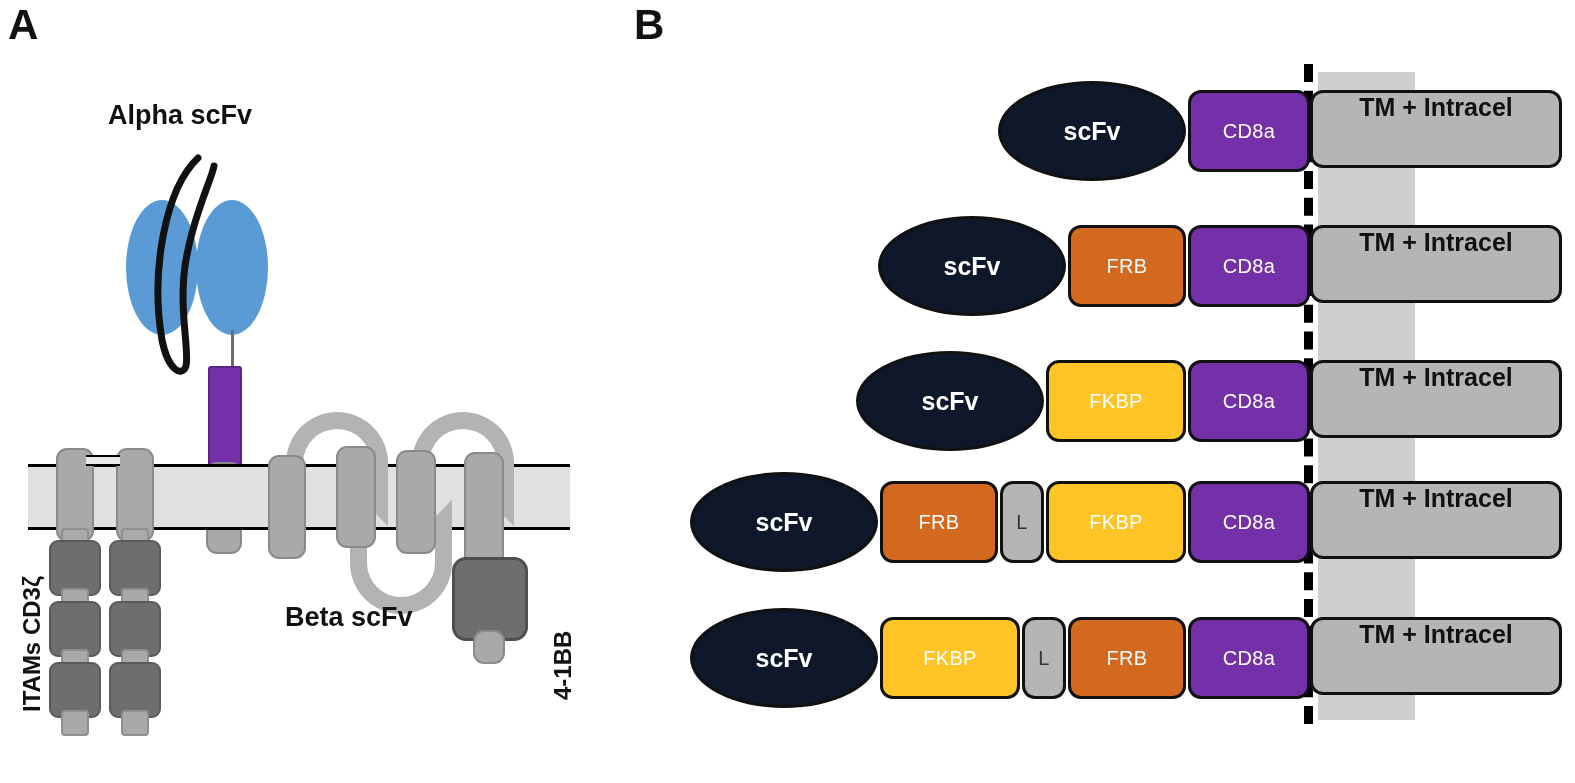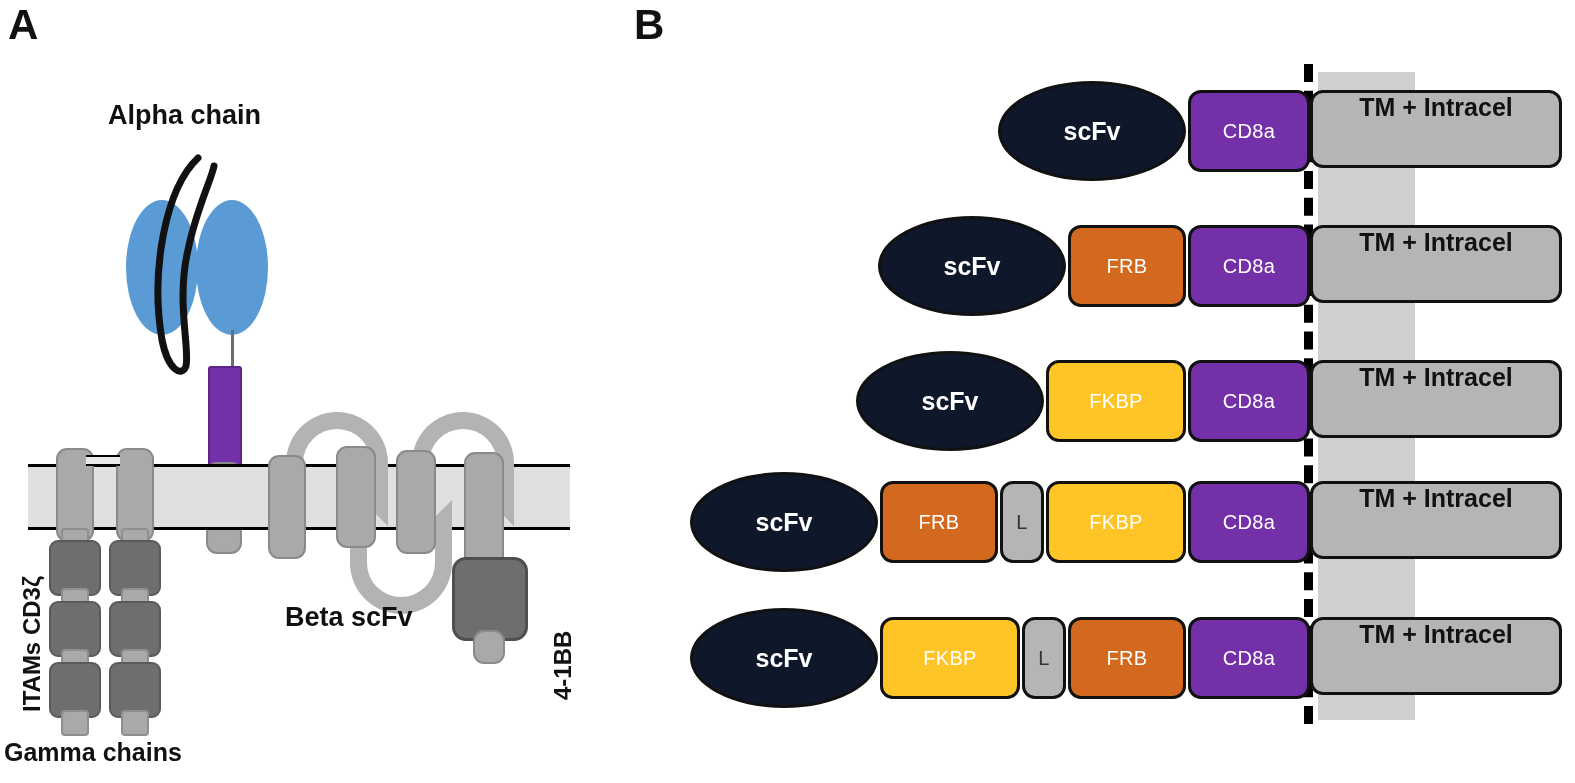--- a/index.html
+++ b/index.html
@@ -50,21 +50,21 @@
   .tmbox span{font-weight:bold;font-size:25px;color:#111;}
   #panelb-caption{position:absolute;left:702px;top:738px;font-size:26px;font-weight:bold;color:#111;}
 </style>
 </head>
 <body>
 
 <div class="figure">
 
   <div class="panel-label" id="panel-a-label">A</div>
 
-  <div class="txt" id="alpha-chain-label">Alpha chain</div>
+  <div class="txt" id="alpha-chain-label">Alpha scFv</div>
 
   <div class="ellipseA" style="left:126px;top:200px;width:72px;height:135px;"></div>
   <div class="ellipseA" style="left:196px;top:200px;width:72px;height:135px;"></div>
 
   <svg style="position:absolute;left:120px;top:150px;width:160px;height:230px;overflow:visible;">
     <path d="M 78 8 C 46 38 30 120 42 190 C 48 220 62 228 66 216
              C 70 200 56 150 68 100 C 76 60 92 28 94 16" fill="none" stroke="#111" stroke-width="7" stroke-linecap="round"></path>
   </svg>
 
   <div class="stalk" style="left:231px;top:330px;height:40px;"></div>
@@ -108,21 +108,20 @@
   <div class="tmseg" style="left:464px;top:452px;width:36px;height:160px;"></div>
 
   <div class="txt" id="beta-chain-label">Beta scFv</div>
 
   <div class="bbbox" style="left:452px;top:557px;width:70px;height:78px;"></div>
   <div class="tmseg" style="left:473px;top:630px;width:28px;height:30px;"></div>
 
   <div class="vtxt" id="itams-cd3z-label">ITAMs  CD3ζ</div>
   <div class="vtxt" id="fouronebb-label">4-1BB</div>
 
-  <div class="txt" id="gamma-chains-label">Gamma chains</div>
 
   <div class="panel-label" id="panel-b-label">B</div>
 
   <div class="memB-band"></div>
   <div class="memB-dash"></div>
 
   <div id="constructs">
       <div class="row" style="top: 90px; left: 0px; width: 1575px;">
         <div class="scfv" style="left: 998px; width: 188px; z-index: 10;">
           <span>scFv</span>

